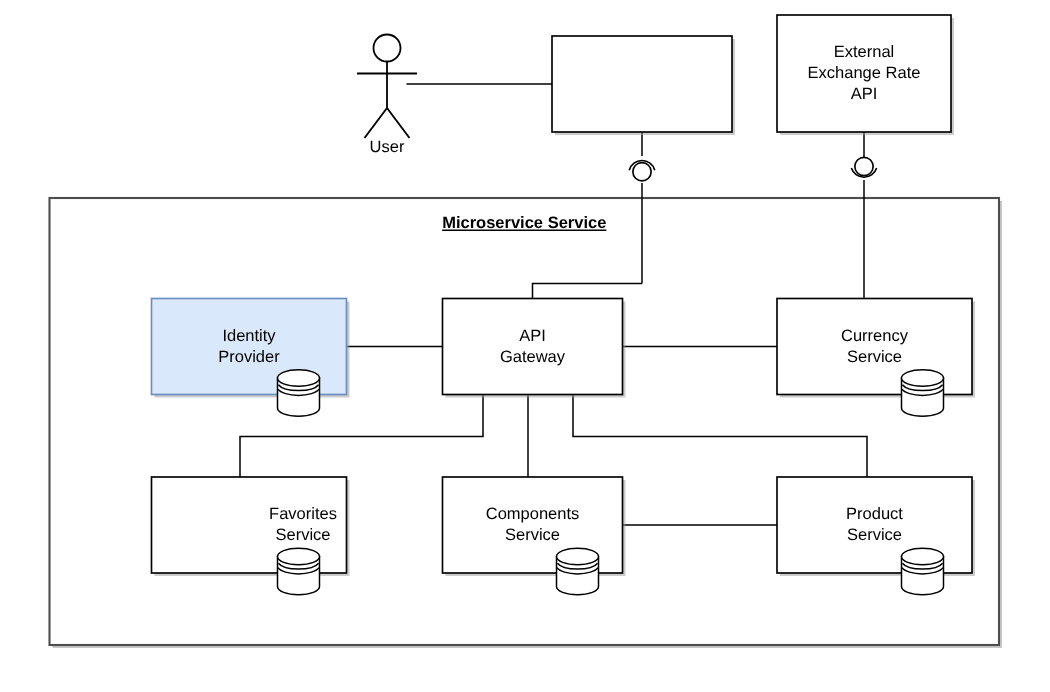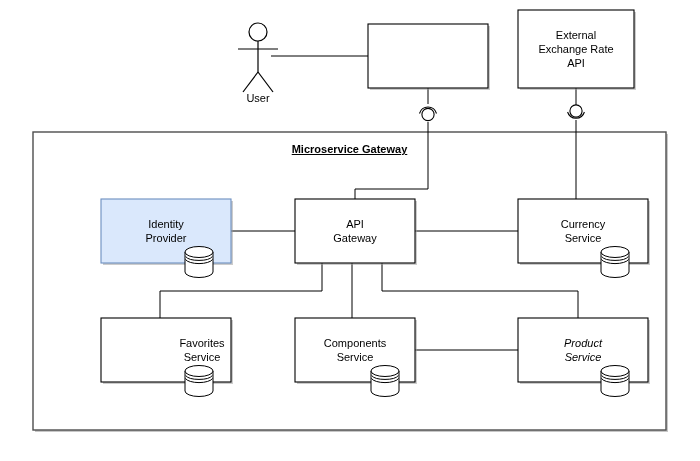--- a/index.html
+++ b/index.html
@@ -190,21 +190,21 @@
 
     <g stroke="#000000" stroke-width="1" fill="#ffffff">
       <path d="M 601 371 L 601 391 A 14 5.5 0 0 0 629 391 L 629 371 Z"></path>
       <ellipse cx="615" cy="371" rx="14" ry="5.5"></ellipse>
       <path d="M 601.6 375.5 A 14 5.5 0 0 0 628.4 375.5" fill="none"></path>
       <path d="M 601.4 378.4 A 14 5.5 0 0 0 628.6 378.4" fill="none"></path>
     </g>
 
   </svg>
 
-  <div class="boundary-title" style="left:33px; top:143px; width:633px;">Microservice Gateway</div>
+  <div class="boundary-title" style="left:33px; top:143px; width:633px;">Microservice Service</div>
 
   <div class="actor-label" style="left:228px; top:92px; width:60px;">User</div>
 
 
   <div class="node-label" style="left:518px; top:28px; width:116px;">External
 Exchange Rate
 API</div>
 
   <div class="node-label" style="left:101px; top:217px; width:130px;">Identity
 Provider</div>
@@ -214,16 +214,16 @@
 
   <div class="node-label" style="left:518px; top:217px; width:130px;">Currency
 Service</div>
 
   <div class="node-label" style="left:101px; top:336px; width:130px;margin-left:36px;">Favorites
 Service</div>
 
   <div class="node-label" style="left:295px; top:336px; width:120px;text-align:center;">Components
 Service</div>
 
-  <div class="node-label" style="left:518px; top:336px; width:130px;font-style:italic;">Product
+  <div class="node-label" style="left:518px; top:336px; width:130px;">Product
 Service</div>
 
 </div>
 
 </body></html>

